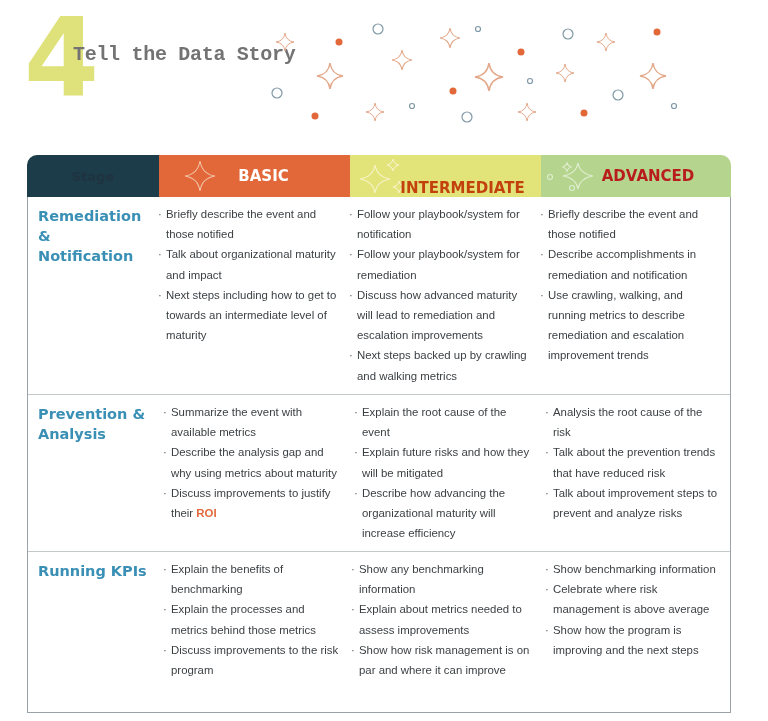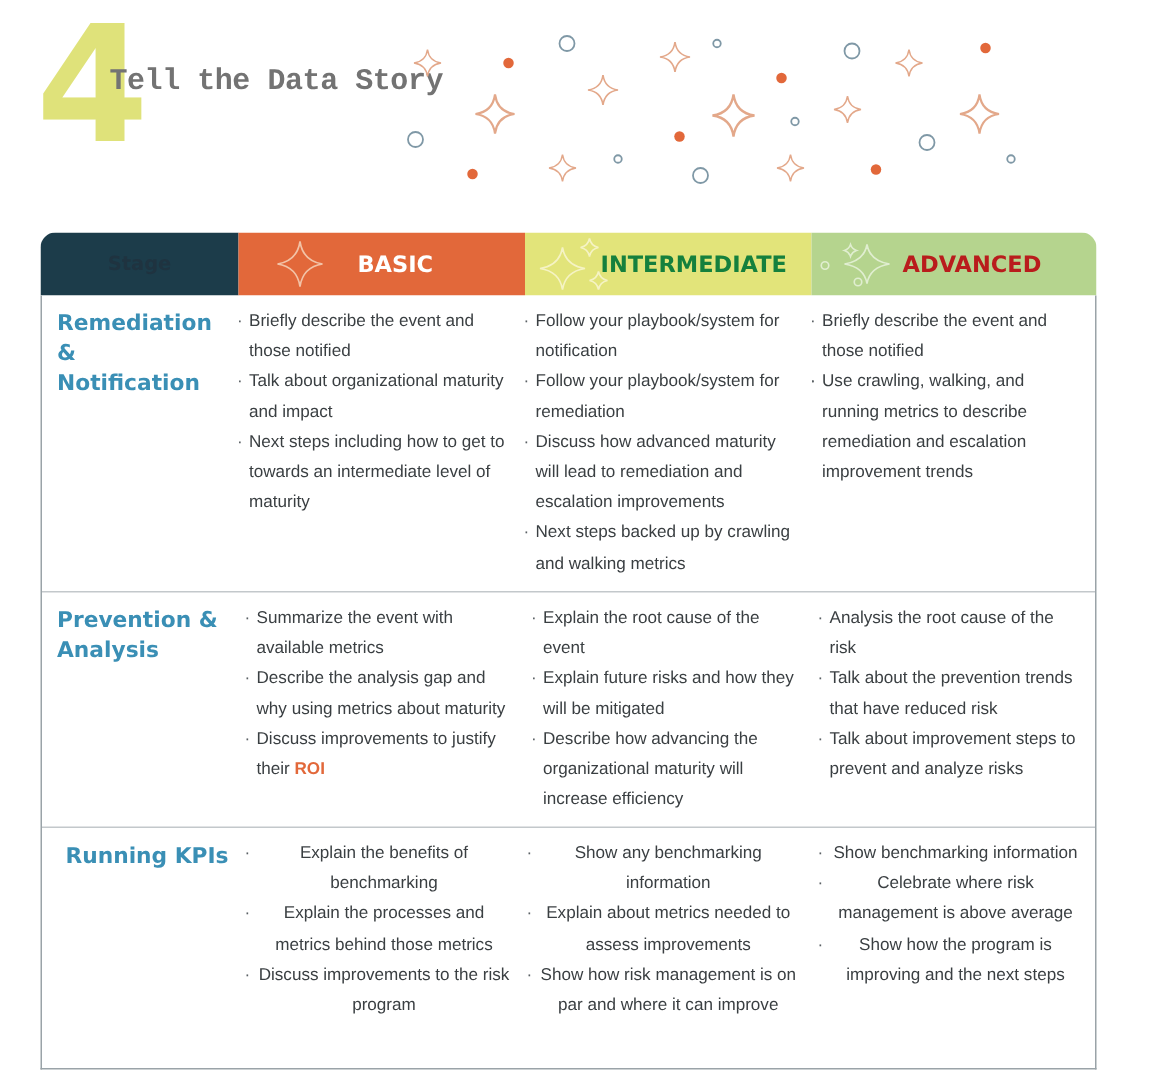--- a/index.html
+++ b/index.html
@@ -10,30 +10,30 @@
              font-weight:bold; font-size:108px; line-height:108px; color:#dfe27a; letter-spacing:-2px; }
   .title { position:absolute; left:73px; top:43px; font-family:Liberation Mono, monospace; font-weight:bold;
            font-size:20px; color:#737373; letter-spacing:-0.3px; white-space:nowrap; }
   .deco { position:absolute; left:0; top:0; }
   .table { position:absolute; left:27px; top:155px; width:768px; height:557px; }
   .thead { position:absolute; left:0; top:0; width:704px; height:42px; border-radius:10px 10px 0 0; overflow:hidden; display:flex; }
   .th { position:relative; height:42px; display:flex; align-items:center; justify-content:center;
         font-family:"DejaVu Sans", sans-serif; font-weight:bold; font-size:15px; }
   .th-stage { width:132px; background:#1c3c4a; color:#1f3340; font-size:13px; }
   .th-basic { width:191px; background:#e2683a; color:#ffffff; }
-  .th-inter { width:191px; background:#e2e47a; color:#15803d; }
+  .th-inter { width:191px; background:#e2e47a; color:#c2410c;align-items:flex-end; }
   .th-adv { width:190px; background:#b5d48e; color:#b91c1c; }
   .th-label { position:relative; z-index:2; }
   .th-basic .th-label { margin-left:18px; }
   .th-inter .th-label { margin-left:34px; }
   .th-adv .th-label { margin-left:24px; }
   .th svg { position:absolute; left:0; top:0; z-index:1; }
   .tbody { position:absolute; left:0; top:42px; width:702px; border-left:1.5px solid #9aa3a8; border-right:1.5px solid #9aa3a8; border-bottom:1.5px solid #9aa3a8; }
   .row { position:relative; display:flex; border-bottom:1.5px solid #c3c8cb; }
-  .row:last-child { border-bottom:none;text-align:center; }
+  .row:last-child { border-bottom:none; }
   .cell-stage { width:130px; padding:9px 0 0 10px; box-sizing:border-box; font-family:"DejaVu Sans", sans-serif; font-weight:bold;
                 font-size:14.5px; line-height:20px; color:#3a8fb5; }
   .cell { box-sizing:border-box; padding:7px 8px 0 0; font-size:11.4px; line-height:20.2px; color:#3a3f42; }
   .c-basic { width:191px; }
   .c-inter { width:191px; }
   .c-adv { width:189px; }
   ul { list-style:none; margin:0; padding:0; }
   li { position:relative; padding-left:8px; }
   li .dot { position:absolute; left:0; top:0; color:#5a6064; }
   .roi { color:#e2683a; font-weight:bold;text-align:right; }
@@ -134,21 +134,21 @@
         <ul>
           <li><span class="dot">·</span><span>Follow your playbook/system for notification</span></li>
           <li><span class="dot">·</span><span>Follow your playbook/system for remediation</span></li>
           <li><span class="dot">·</span><span>Discuss how advanced maturity will lead to remediation and escalation improvements</span></li>
           <li><span class="dot">·</span><span>Next steps backed up by crawling and walking metrics</span></li>
         </ul>
       </div>
       <div class="cell c-adv">
         <ul>
           <li><span class="dot">·</span><span>Briefly describe the event and those notified</span></li>
-          <li><span class="dot">·</span></li>
+          <li><span class="dot">·</span><span>Describe accomplishments in remediation and notification</span></li>
           <li><span class="dot">·</span><span>Use crawling, walking, and running metrics to describe remediation and escalation improvement trends</span></li>
         </ul>
       </div>
     </div>
 
     <div class="row" style="height:156px;">
       <div class="cell-stage">
         <div>Prevention &amp;</div>
         <div>Analysis</div>
       </div>

